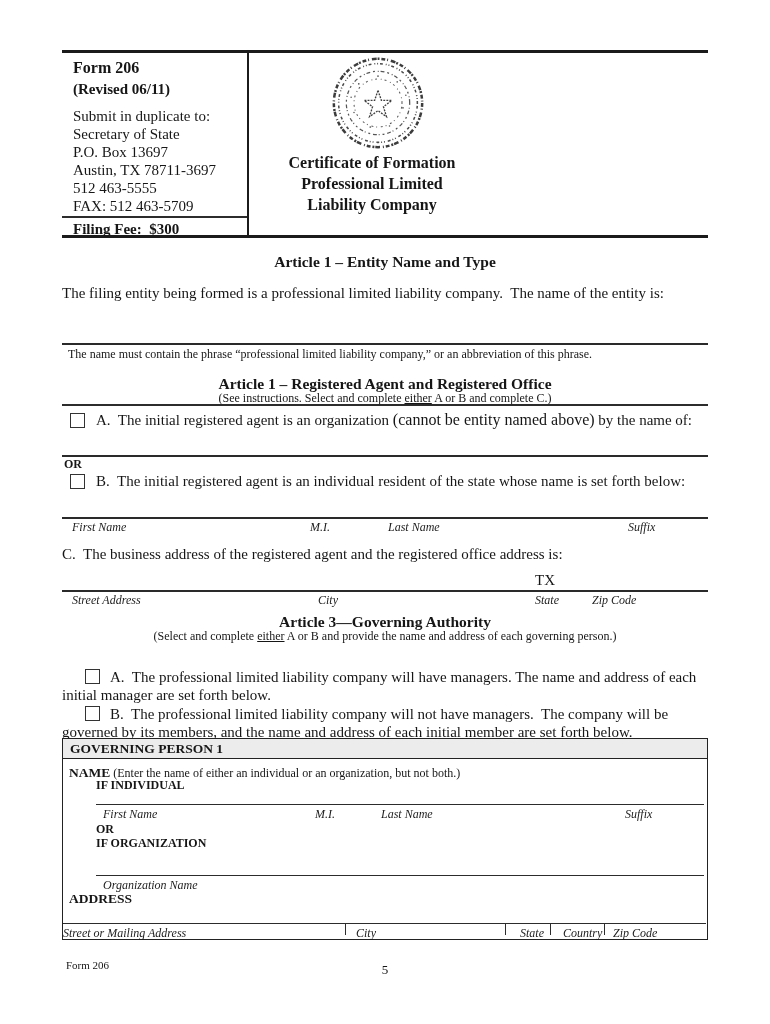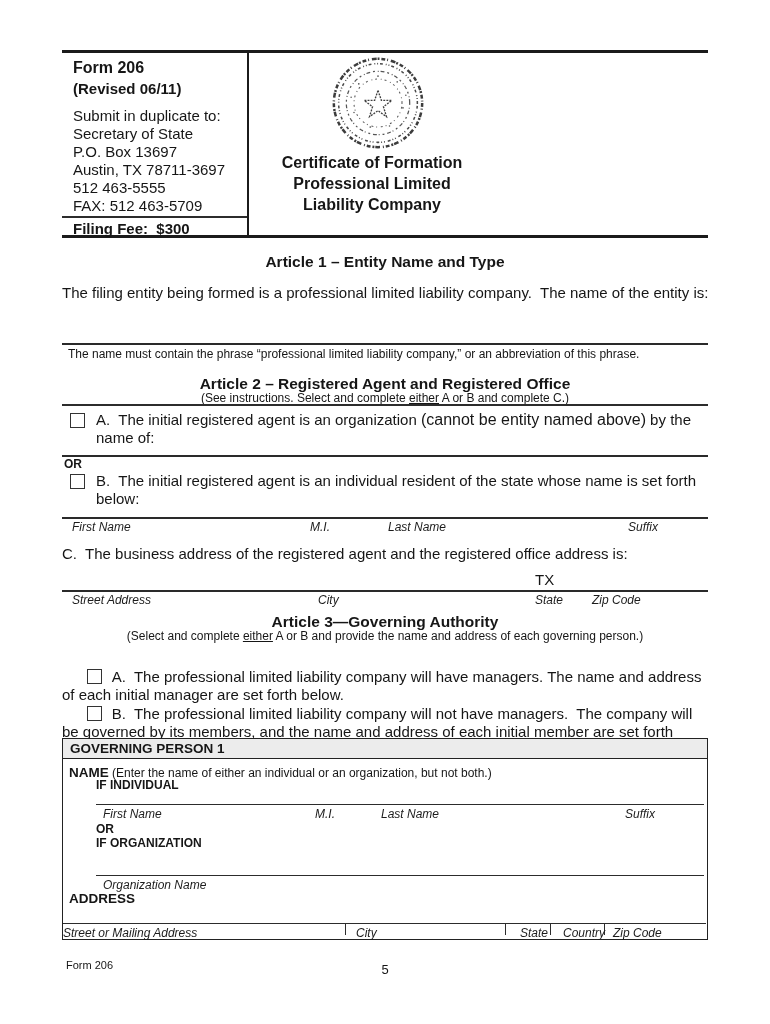--- a/index.html
+++ b/index.html
@@ -1,18 +1,18 @@
 <!DOCTYPE html>
 <html><head>
 <meta charset="utf-8">
 <style>
   html,body{margin:0;padding:0;background:#ffffff;}
   .page{
     position:relative;width:770px;height:1024px;background:#fff;
-    font-family:Liberation Sans, sans-serif;color:#161616;
+    font-family:Liberation Serif, serif;color:#161616;
     overflow:hidden;
   }
   .abs{position:absolute;}
   .b{font-weight:bold;}
   .u{text-decoration:underline;}
   .center{text-align:center;}
   .pre{white-space:pre-wrap;}
   .rule{position:absolute;background:#1b1b1b;}
   .thin{position:absolute;background:#2c2c2c;height:1.5px;}
   .t15{font-size:15px;line-height:18px;}
@@ -81,21 +81,21 @@
     <div>Liability Company</div>
   </div>
 
 
   <div class="abs center t16b" style="left:0;top:252px;width:770px;">Article 1 – Entity Name and Type</div>
   <div class="abs t15 pre" style="left:62px;top:284px;width:650px;">The filing entity being formed is a professional limited liability company.  The name of the entity is:</div>
   <div class="abs t15" style="left:70px;top:322px;width:630px;"></div>
   <div class="field-line" style="left:62px;top:343px;width:646px;"></div>
   <div class="abs t12 pre" style="left:68px;top:347px;width:644px;">The name must contain the phrase “professional limited liability company,” or an abbreviation of this phrase.</div>
 
-  <div class="abs center t16b" style="left:0;top:374px;width:770px;">Article 2 – Registered Agent and Registered Office</div>
+  <div class="abs center t16b" style="left:0;top:374px;width:770px;">Article 1 – Registered Agent and Registered Office</div>
   <div class="abs center t12" style="left:0;top:391px;width:770px;">
     <span>(See instructions. Select and complete </span><span class="u">either</span><span> A or B and complete C.)</span>
   </div>
   <div class="thin" style="left:62px;top:404px;width:646px;"></div>
 
   <div class="opt-row" style="left:70px;top:411px;width:640px;">
     <span class="checkbox"></span>
     <span class="t15 pre"><span>A.  The initial registered agent is an organization </span><span class="t11">(cannot be entity named above)</span><span> by the name of:</span></span>
   </div>
   <div class="abs t15" style="left:70px;top:435px;width:630px;"></div>

